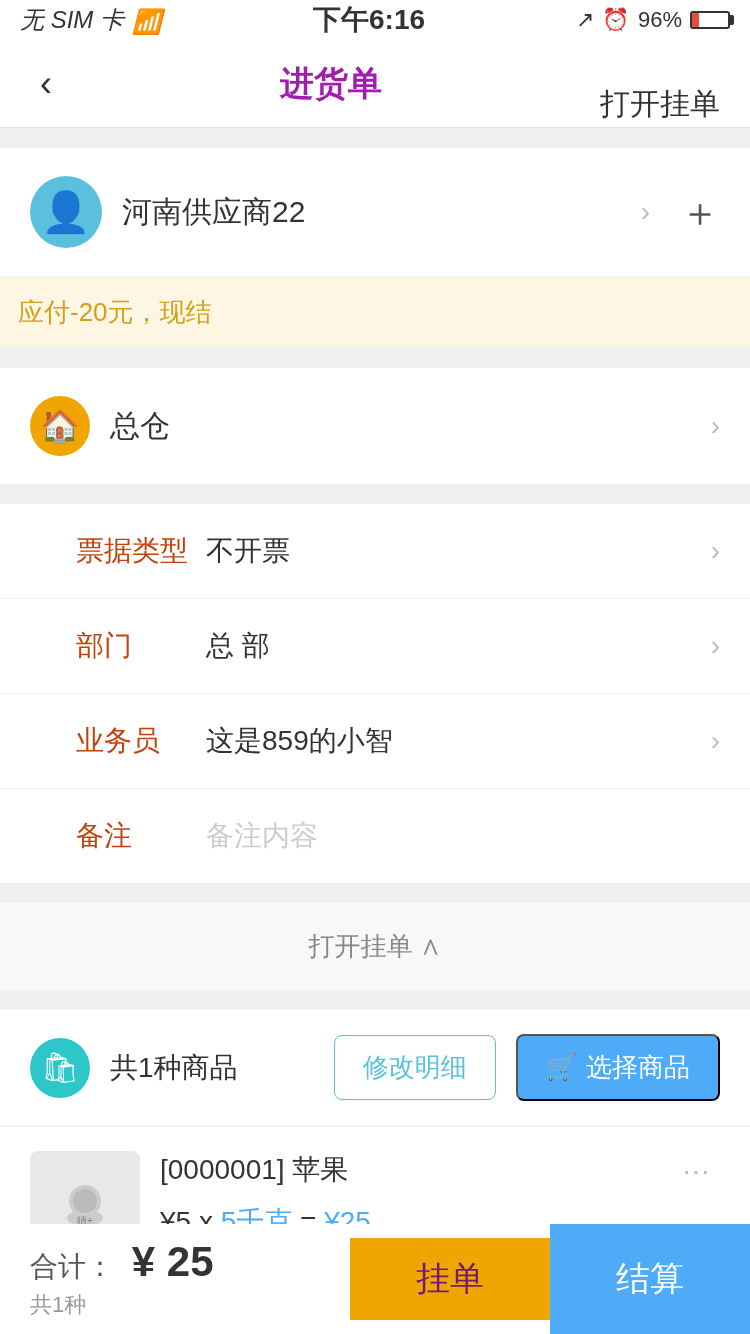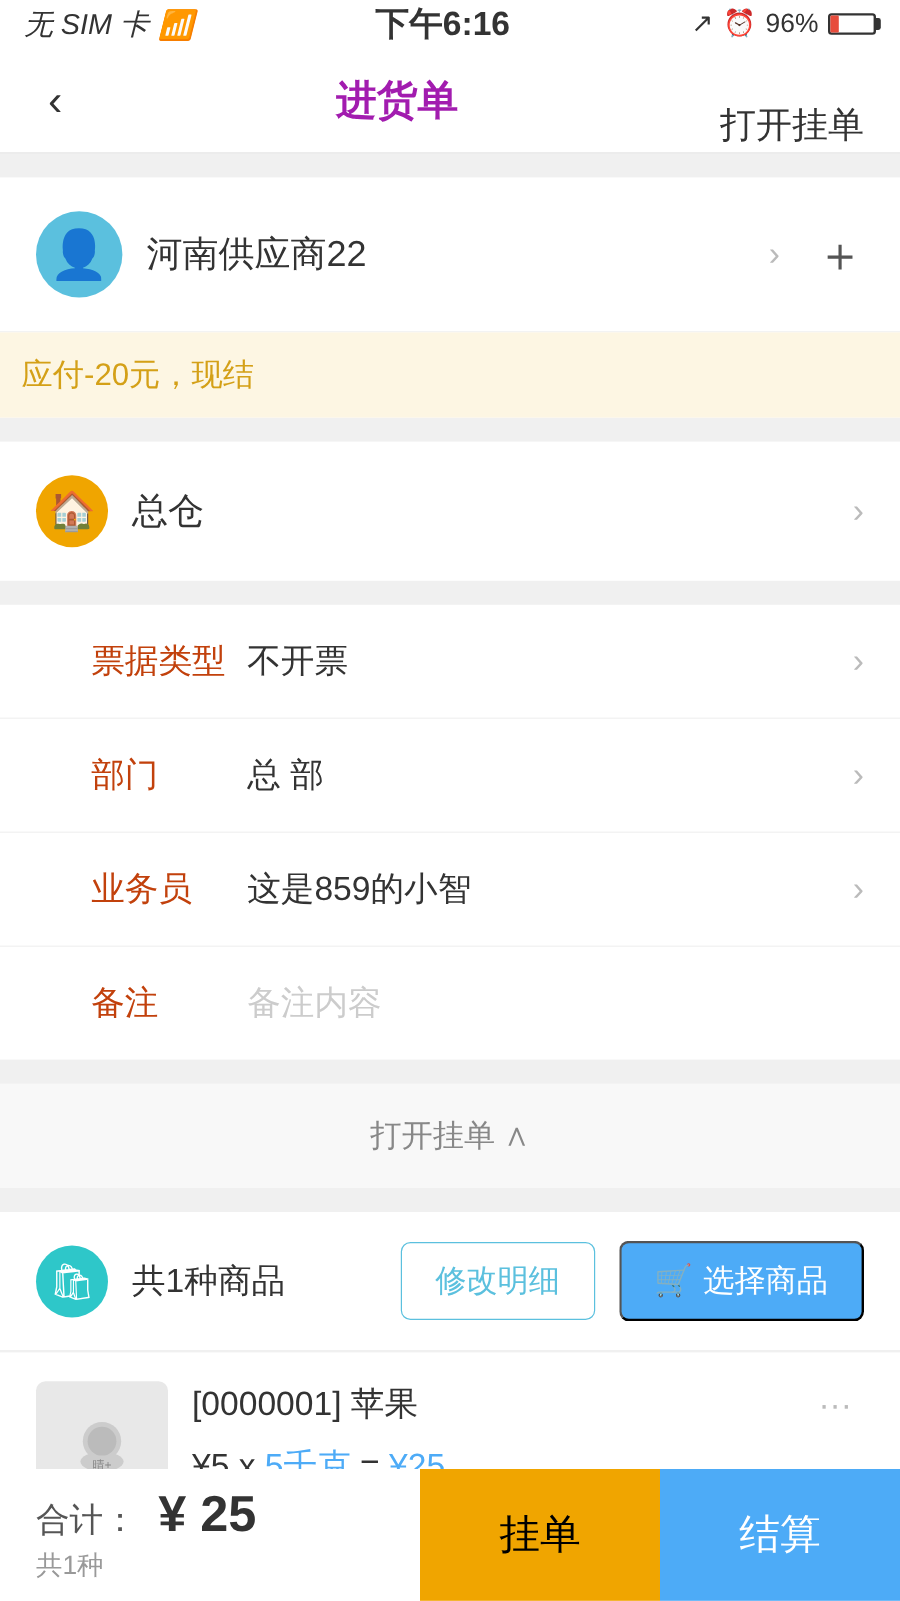--- a/index.html
+++ b/index.html
@@ -301,23 +301,23 @@
       color: #333;
       margin-left: 10px;
     }
     .footer-total-sub {
       font-size: 22px;
       color: #999;
       margin-top: 4px;
     }
     .btn-pend {
       width: 200px;
-      height: 110px;
+      height: 82px;
       background: #f0a500;
-      color: #000000;
+      color: #701a75;
       font-size: 34px;
       display: flex;
       align-items: center;
       justify-content: center;
       cursor: pointer;
     }
     .btn-checkout {
       width: 200px;
       height: 110px;
       background: #4dabf7;

